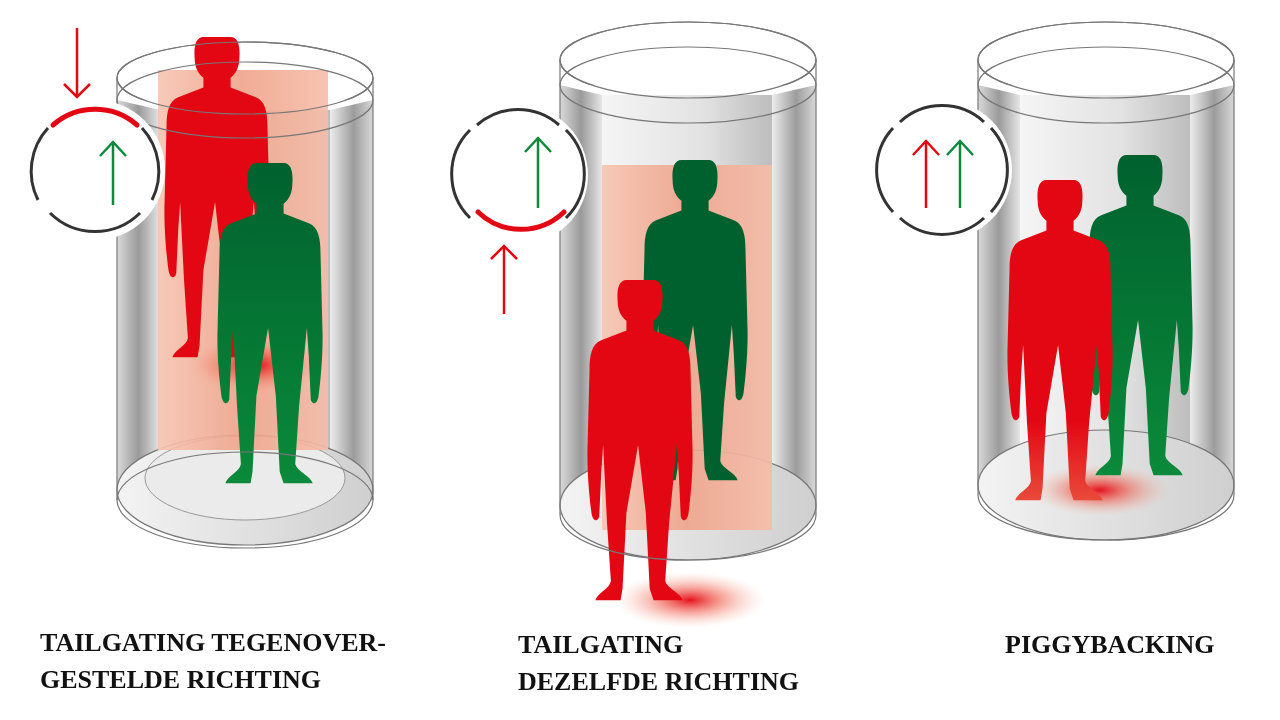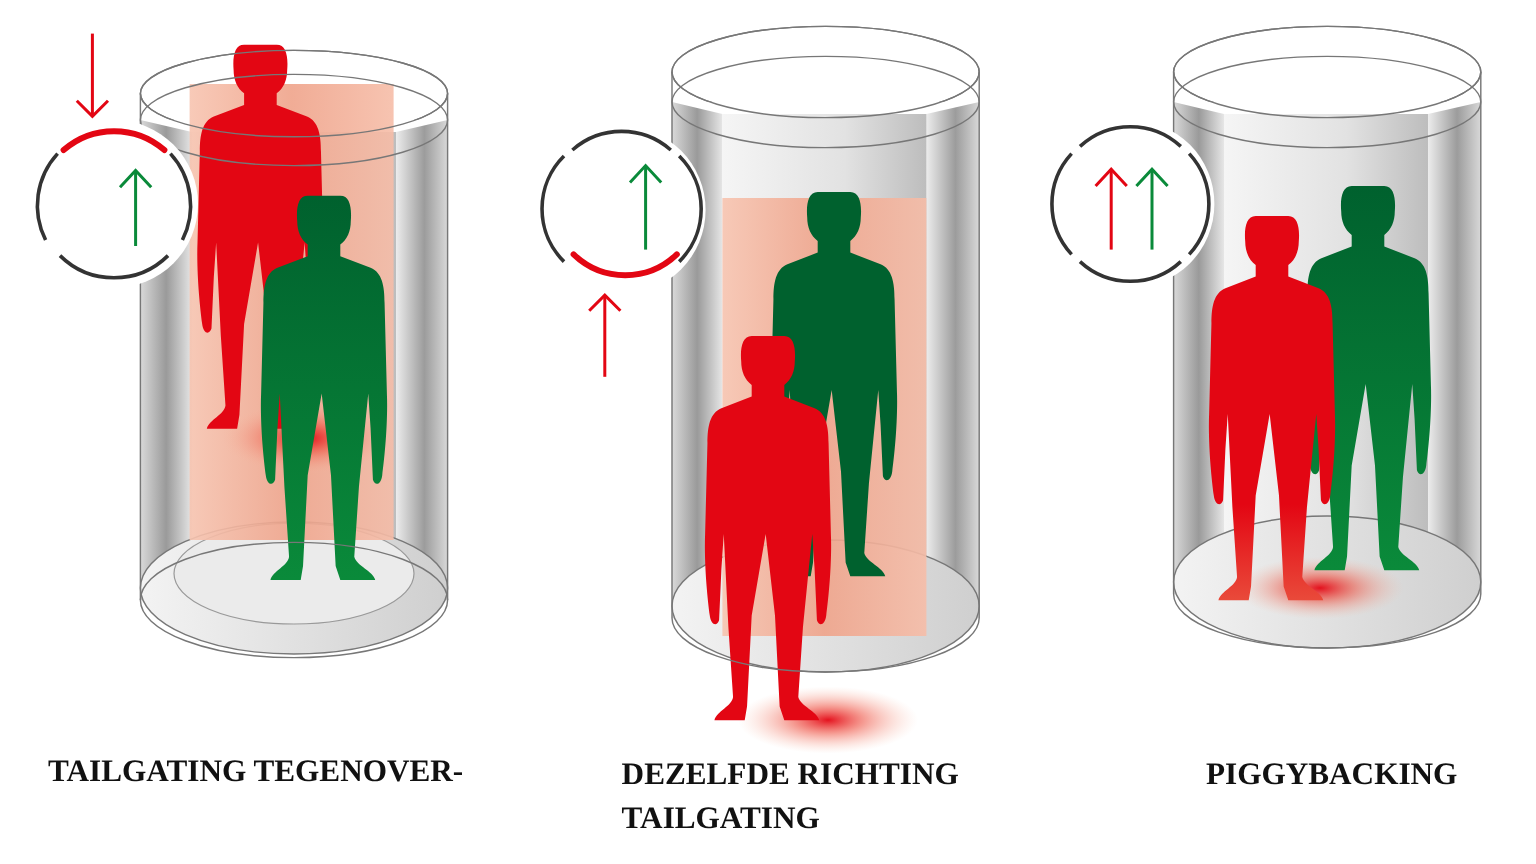--- a/index.html
+++ b/index.html
@@ -153,20 +153,21 @@
       <line x1="926" y1="208" x2="926" y2="141" stroke="#e30613" stroke-width="2.5"></line>
       <polyline points="913,155 926,141 939,155" fill="none" stroke="#e30613" stroke-width="2.5"></polyline>
       <line x1="960" y1="208" x2="960" y2="141" stroke="#0a8a3a" stroke-width="2.5"></line>
       <polyline points="947,155 960,141 973,155" fill="none" stroke="#0a8a3a" stroke-width="2.5"></polyline>
     </g>
   </g>
 </svg>
 
 <div class="caption" style="left:40px; width:420px; top:624px;">
   <span>TAILGATING TEGENOVER-</span>
+  <span>GESTELDE RICHTING</span>
 </div>
 <div class="caption" style="left:518px; width:360px; top:626px;">
+  <span>TAILGATING</span>
   <span>DEZELFDE RICHTING</span>
-  <span>TAILGATING</span>
 </div>
 <div class="caption" style="left:1005px; width:300px; top:626px;">
   <span>PIGGYBACKING</span>
 </div>
 
 </body></html>

